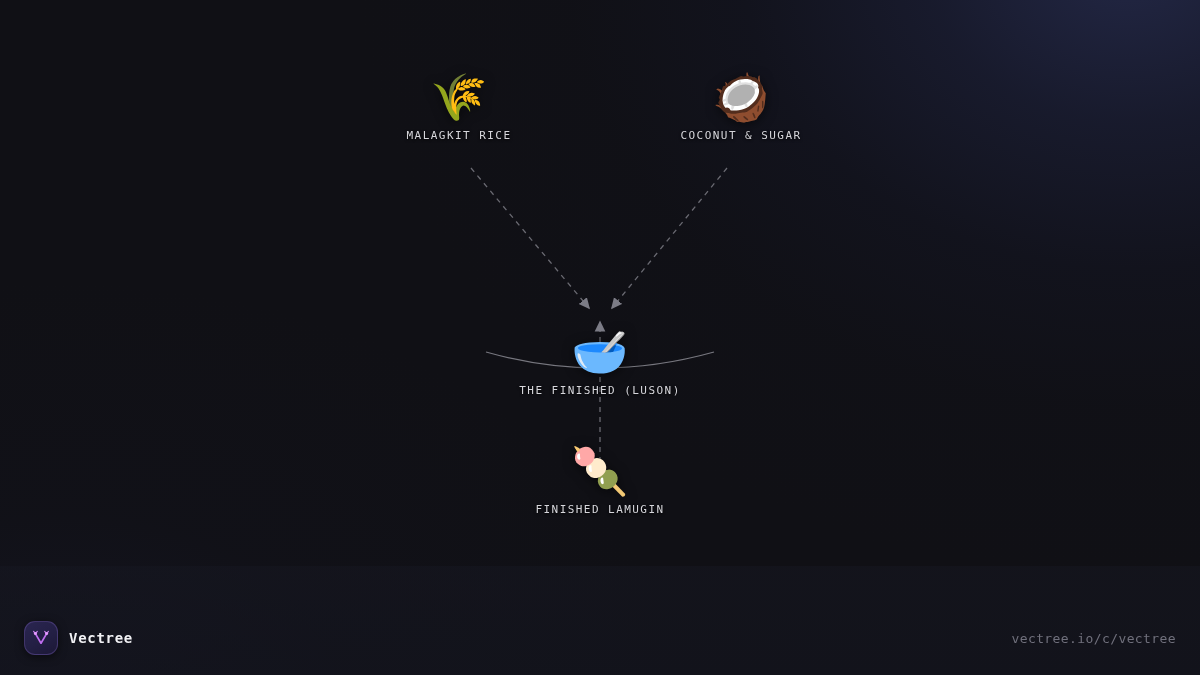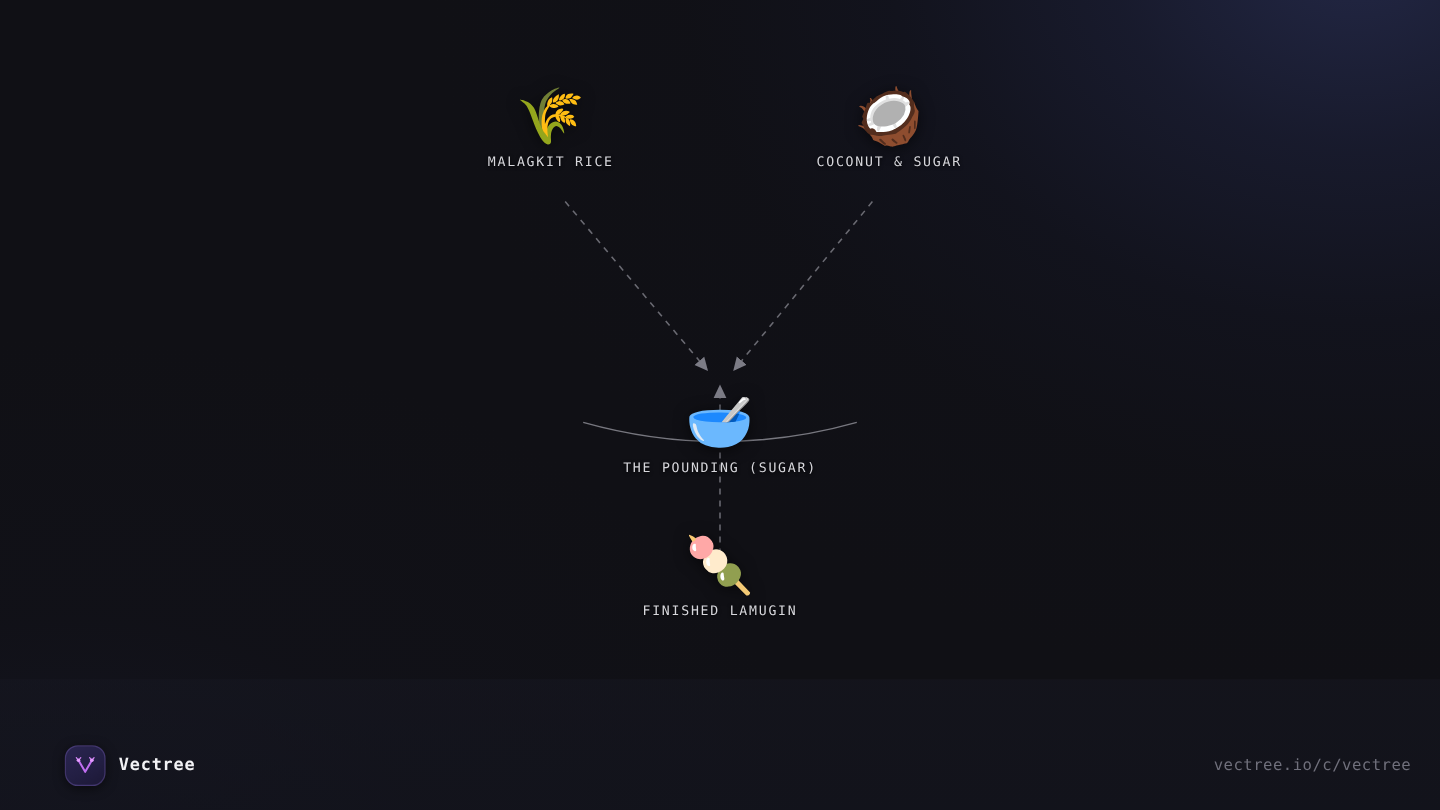--- a/index.html
+++ b/index.html
@@ -65,21 +65,20 @@
     text-shadow:0 1px 3px rgba(0,0,0,0.9);
     text-align:right;
   }
 
   
   #brand-footer {
     position:absolute;
     left:24px; bottom:20px;
     display:flex; flex-direction:column;
     gap:8px;
-    margin-left:30px;
   }
   #brand-row { display:flex; align-items:center; gap:11px; }
   #brand-logo {
     width:34px; height:34px;
     border-radius:11px;
     background:linear-gradient(150deg,#2a2550 0%,#231f44 55%,#1c1836 100%);
     border:1px solid rgba(140,110,210,0.30);
     display:flex; align-items:center; justify-content:center;
     box-shadow:0 2px 9px rgba(0,0,0,0.55);
     flex:none;
@@ -136,21 +135,21 @@
     <div class="node-label">MALAGKIT RICE</div>
   </div>
 
   <div class="graph-node" style="left:741px; top:106px;">
     <div class="node-emoji">🥥</div>
     <div class="node-label">COCONUT &amp; SUGAR</div>
   </div>
 
   <div class="graph-node" style="left:600px; top:361px;">
     <div class="node-emoji">🥣</div>
-    <div class="node-label">THE POUNDING (SUGAR)</div>
+    <div class="node-label">THE FINISHED (LUSON)</div>
   </div>
 
   <div class="graph-node" style="left:600px; top:480px;">
     <div class="node-emoji">🍡</div>
     <div class="node-label">FINISHED LAMUGIN</div>
   </div>
 
 </div>
 
 <div id="brand-footer">

